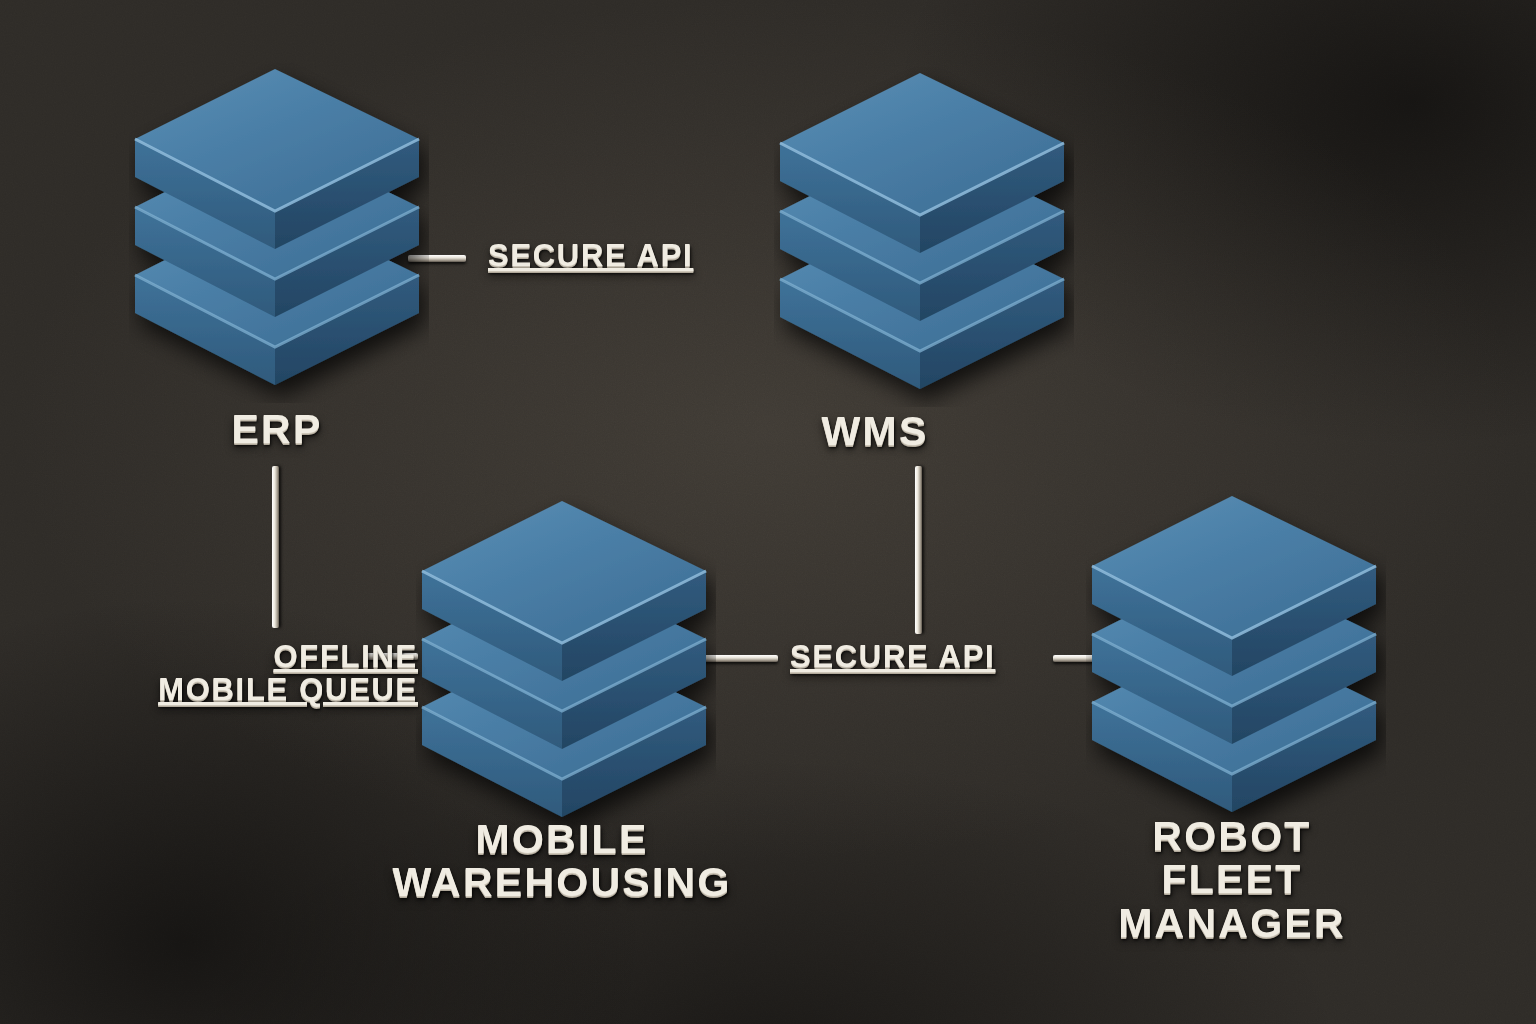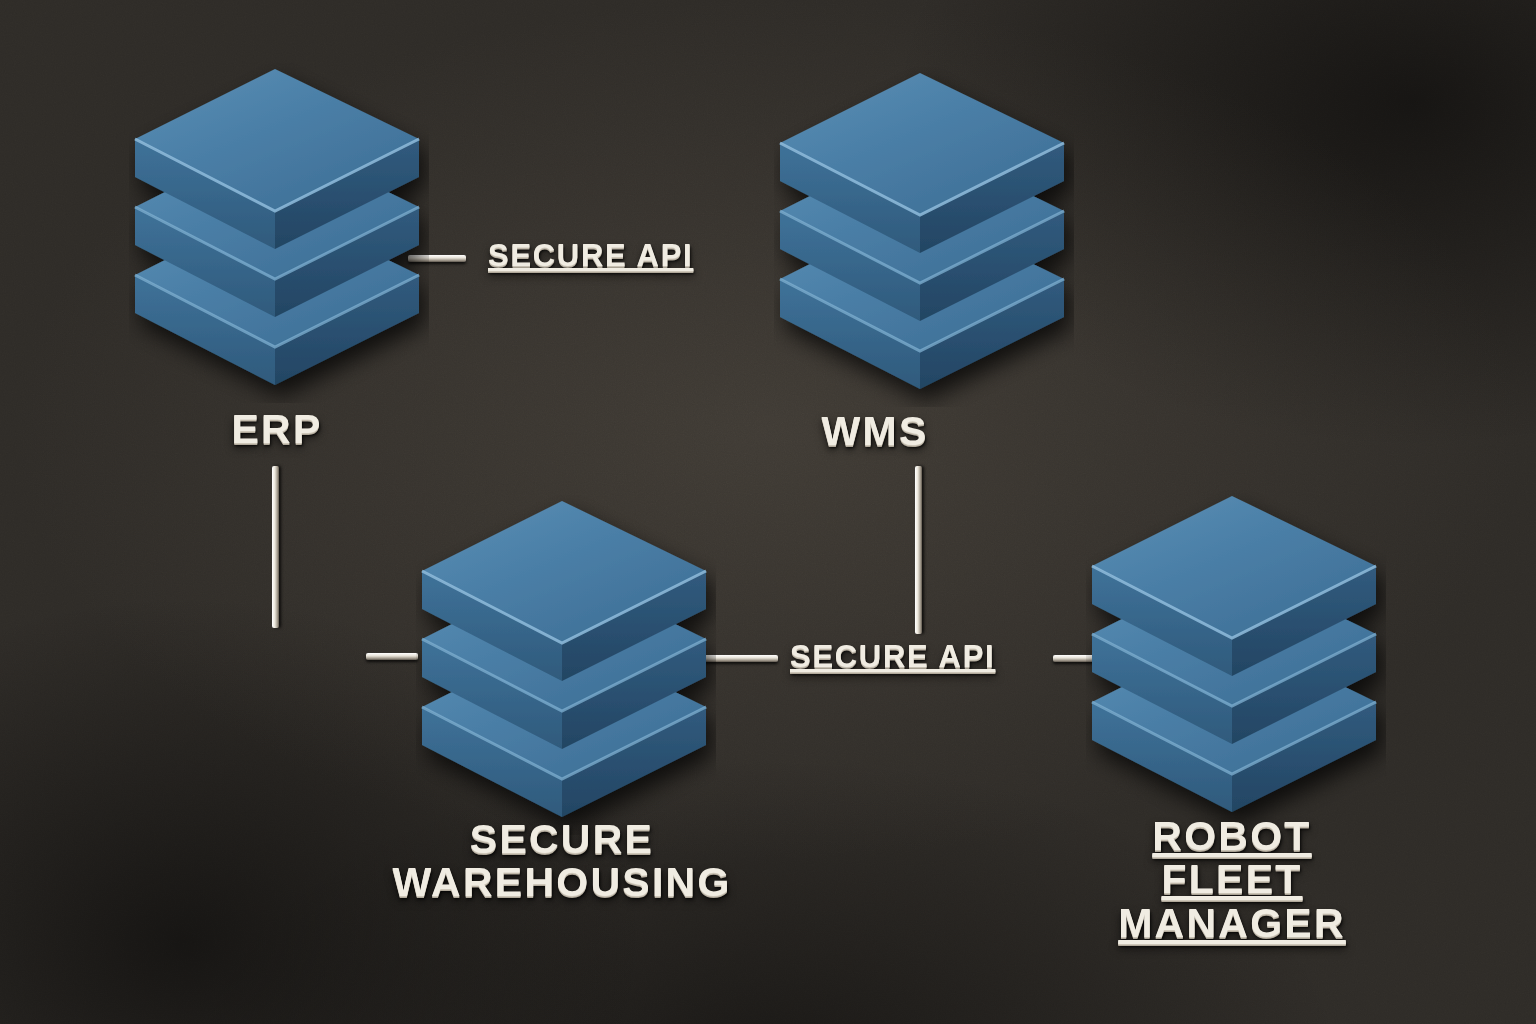--- a/index.html
+++ b/index.html
@@ -193,21 +193,21 @@
         </g>
         <g>
           <polygon points="6,76 146,6 290,76 146,148" fill="url(#topG)"></polygon>
           <polygon points="6,76 146,148 146,186 6,114" fill="url(#leftG)"></polygon>
           <polygon points="290,76 146,148 146,186 290,114" fill="url(#rightG)"></polygon>
           <polyline points="6,76 146,148 290,76" fill="none" stroke="#8fbcdc" stroke-width="3" opacity="0.85"></polyline>
         </g>
       </g>
     </svg>
   </div>
-  <div class="label node-name center" style="left:562px; top:818px;">SECURE
+  <div class="label node-name center" style="left:562px; top:818px;">MOBILE
 WAREHOUSING</div>
 
   <div class="node" style="left:1086px; top:490px;">
     <svg class="iso" width="300" height="340" viewBox="0 0 300 340">
       <g filter="url(#dropSh)">
         <g>
           <polygon points="6,212 146,142 290,212 146,284" fill="url(#topG)"></polygon>
           <polygon points="6,212 146,284 146,322 6,250" fill="url(#leftG)"></polygon>
           <polygon points="290,212 146,284 146,322 290,250" fill="url(#rightG)"></polygon>
           <polyline points="6,212 146,284 290,212" fill="none" stroke="#7fb0d2" stroke-width="3" opacity="0.75"></polyline>
@@ -220,21 +220,23 @@
         </g>
         <g>
           <polygon points="6,76 146,6 290,76 146,148" fill="url(#topG)"></polygon>
           <polygon points="6,76 146,148 146,186 6,114" fill="url(#leftG)"></polygon>
           <polygon points="290,76 146,148 146,186 290,114" fill="url(#rightG)"></polygon>
           <polyline points="6,76 146,148 290,76" fill="none" stroke="#8fbcdc" stroke-width="3" opacity="0.85"></polyline>
         </g>
       </g>
     </svg>
   </div>
-  <div class="label node-name center" style="left:1232px; top:815px;text-decoration:underline;">ROBOT FLEET
+  <div class="label node-name center" style="left:1232px; top:815px;">ROBOT FLEET
 MANAGER</div>
 
   <div class="label edge-name" style="left:488px; top:240px;">SECURE API</div>
 
   <div class="label edge-name" style="left:790px; top:641px;">SECURE API</div>
 
+  <div class="label edge-name right-align" style="left:418px; top:641px;">OFFLINE
+MOBILE QUEUE</div>
 
 </div>
 
 </body></html>

